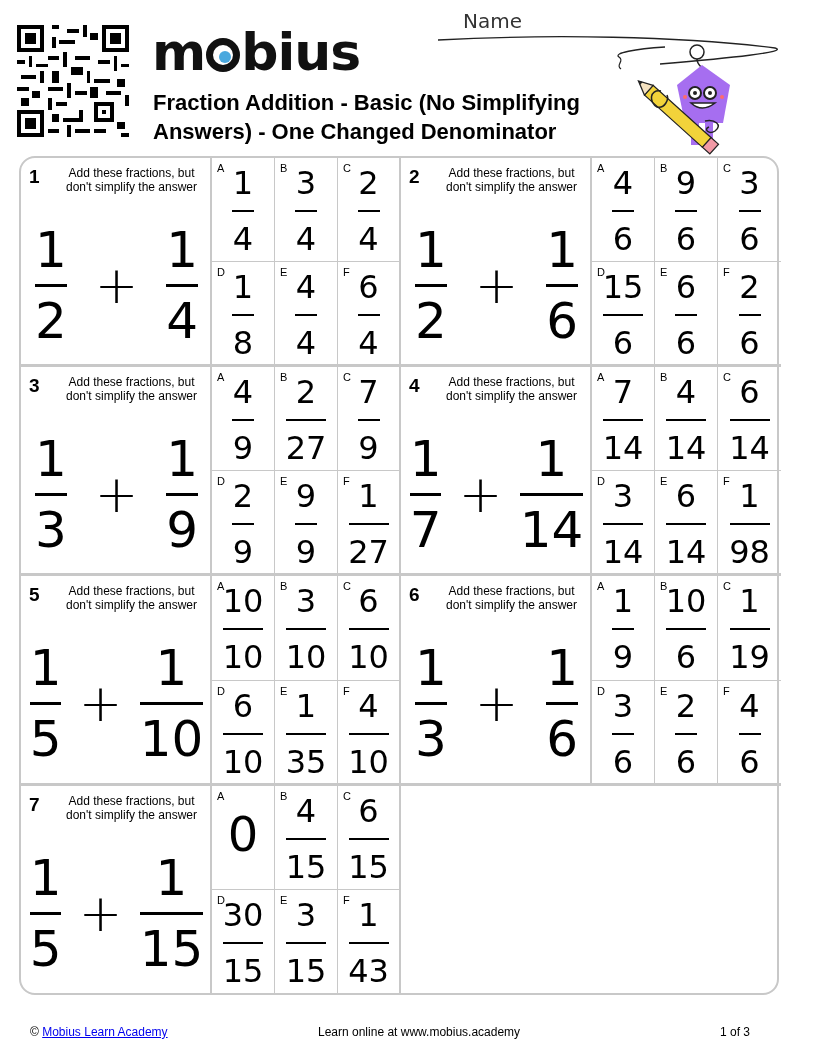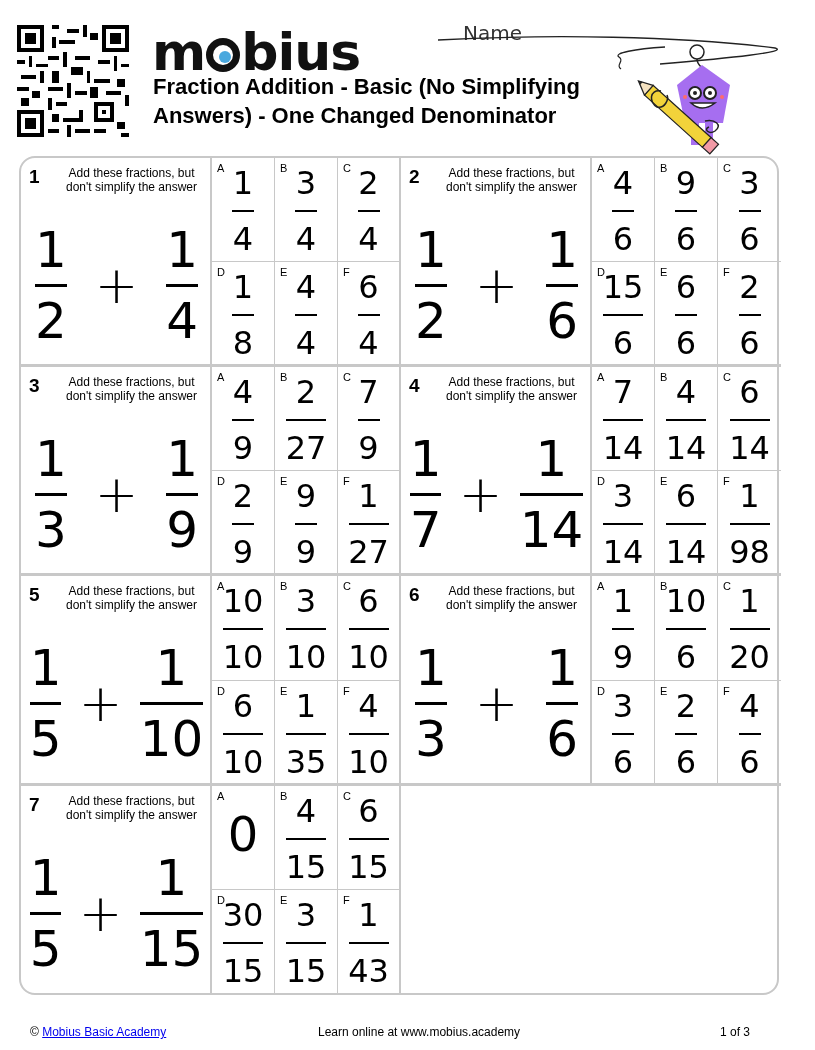--- a/index.html
+++ b/index.html
@@ -4,22 +4,22 @@
 <style>
   html, body { margin: 0; padding: 0; }
   body { width: 815px; height: 1050px; background: #ffffff; position: relative; overflow: hidden;
          font-family: "Liberation Sans", sans-serif; color: #000; }
   .qr { position: absolute; left: 17px; top: 25px; width: 112px; height: 112px; }
   .logo { position: absolute; left: 152px; top: 22px; font-family: "DejaVu Sans", sans-serif; font-weight: bold;
           font-size: 52px; letter-spacing: -1px; line-height: 60px; color: #111; }
   .logo .o { display: inline-block; width: 34px; height: 34px; border-radius: 50%; border: 7px solid #111;
              box-sizing: border-box; position: relative; vertical-align: -2px; margin: 0 1px; }
   .logo .o::after { content: ""; position: absolute; left: 6px; top: 6px; width: 12px; height: 12px; border-radius: 50%; background: #4aa8de; }
-  .title { position: absolute; left: 153px; top: 72px; font-weight: bold; font-size: 22px; line-height: 29px; width: 500px; }
-  .name-label { position: absolute; left: 463px; top: 9px; font-family: "DejaVu Sans", sans-serif; font-size: 20px; color: #333; margin-top: 12px; }
+  .title { position: absolute; left: 153px; top: 88px; font-weight: bold; font-size: 22px; line-height: 29px; width: 500px; }
+  .name-label { position: absolute; left: 463px; top: 9px; font-family: "DejaVu Sans", sans-serif; font-size: 20px; color: #333; }
   .name-line { position: absolute; left: 430px; top: 30px; }
   .mascot { position: absolute; left: 605px; top: 35px; }
   .grid { position: absolute; left: 19px; top: 156px; width: 760px; height: 839px; border: 2px solid #c8c8c8;
           border-radius: 16px; box-sizing: border-box; }
   .cell { position: absolute; box-sizing: border-box; }
   .problem { border-right: 2px solid #c8c8c8; border-bottom: 3px solid #c8c8c8; }
   .pnum { position: absolute; left: 8px; top: 8px; font-weight: bold; font-size: 19px; }
   .instr { position: absolute; left: 38px; top: 8px; width: 145px; text-align: center; font-size: 12px; line-height: 14px; }
   .expr { position: absolute; left: 0; top: 52px; width: 191px; height: 150px; display: flex; align-items: center; justify-content: space-around; }
   .bigfrac { display: flex; flex-direction: column; align-items: center; font-family: "DejaVu Sans", sans-serif; font-size: 50px; line-height: 58px; }
@@ -488,21 +488,21 @@
           <span>10</span>
           <span class="bar" style="width:40px"></span>
           <span>6</span>
         </div>
     </div>
     <div class="cell choice" style="left: 697px; top: 418px; width: 63px; height: 105px; border-right: none;">
       <span class="letter">C</span>
       <div class="sfrac">
           <span>1</span>
           <span class="bar" style="width:40px"></span>
-          <span>20</span>
+          <span>19</span>
         </div>
     </div>
     <div class="cell choice bot" style="left: 571px; top: 523px; width: 63px; height: 105px;">
       <span class="letter">D</span>
       <div class="sfrac">
           <span>3</span>
           <span class="bar" style="width:22px"></span>
           <span>6</span>
         </div>
     </div>
@@ -581,16 +581,16 @@
           <span>1</span>
           <span class="bar" style="width:40px"></span>
           <span>43</span>
         </div>
     </div>
     <div style="position: absolute; left: 380px; top: 628px; width: 376px; height: 207px;"></div>
   </div>
 
 <div class="footer" style="left:30px;">
   <span>©</span>
-  <a href="#">Mobius Basic Academy</a>
+  <a href="#">Mobius Learn Academy</a>
 </div>
 <div class="footer" style="left:318px;">Learn online at www.mobius.academy</div>
 <div class="footer" style="left:720px;">1 of 3</div>
 
 </body></html>

